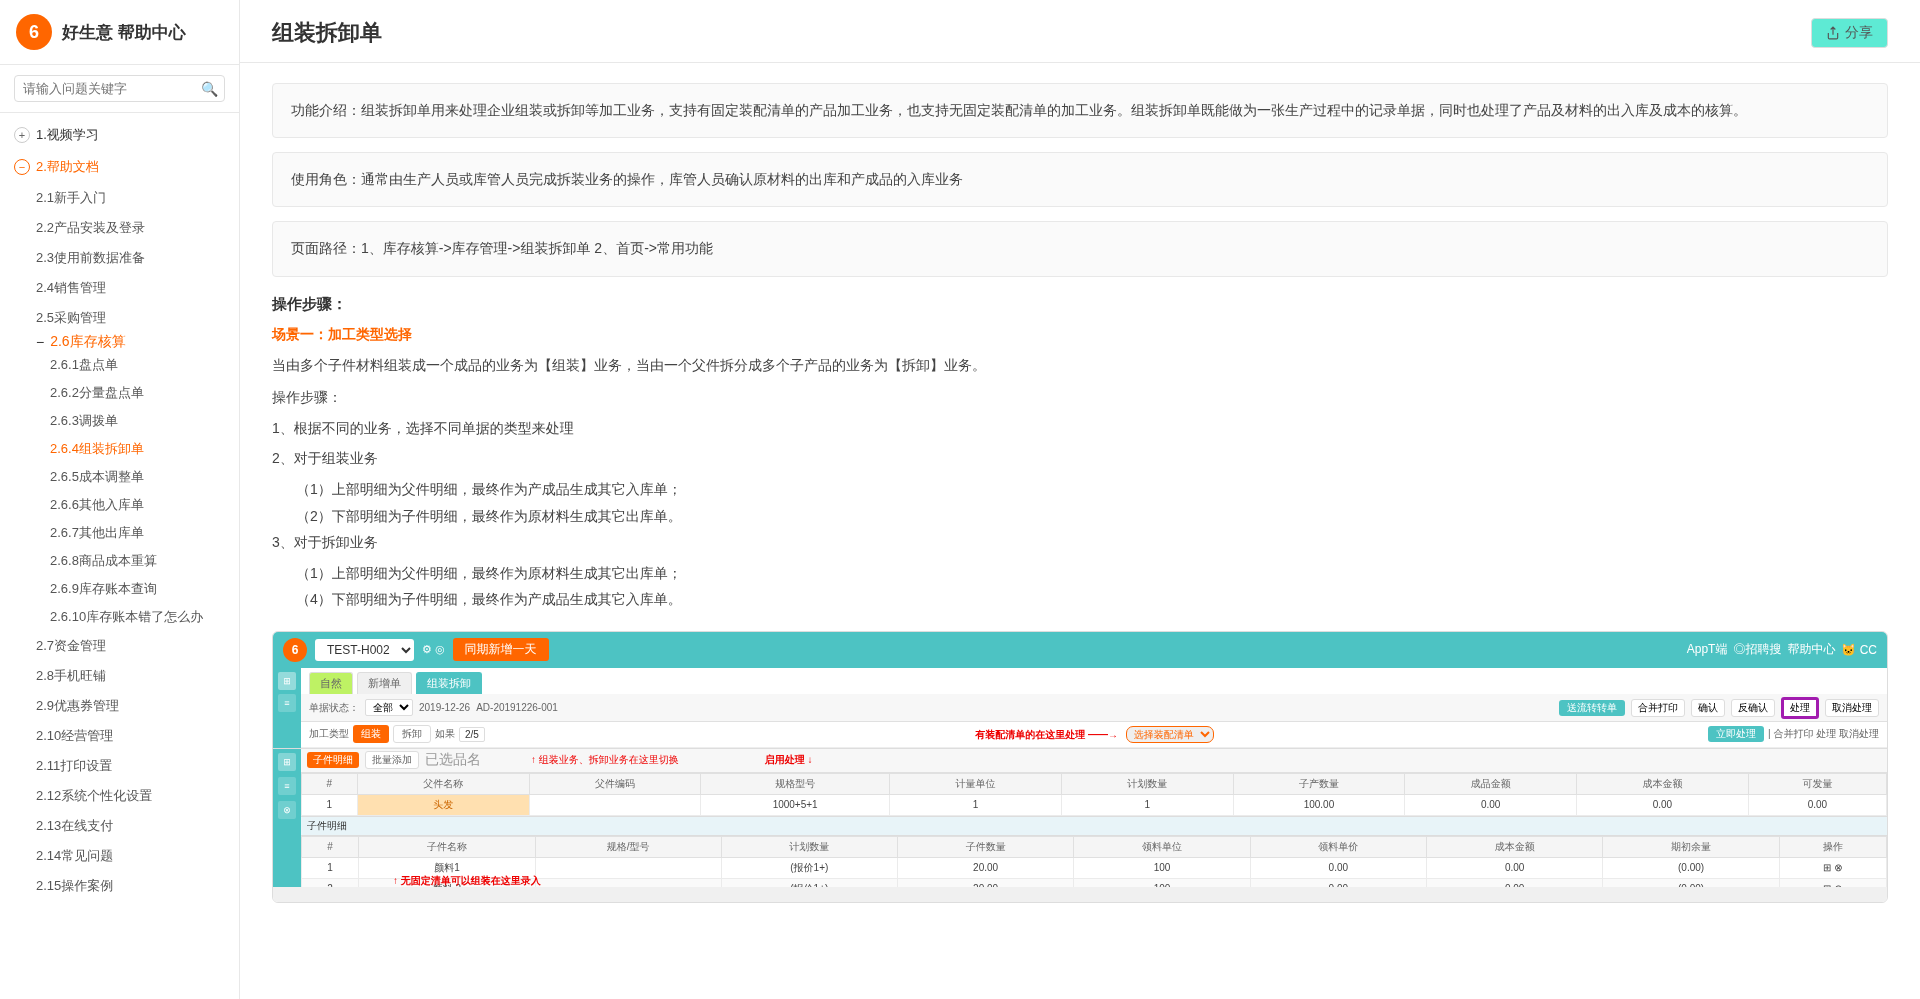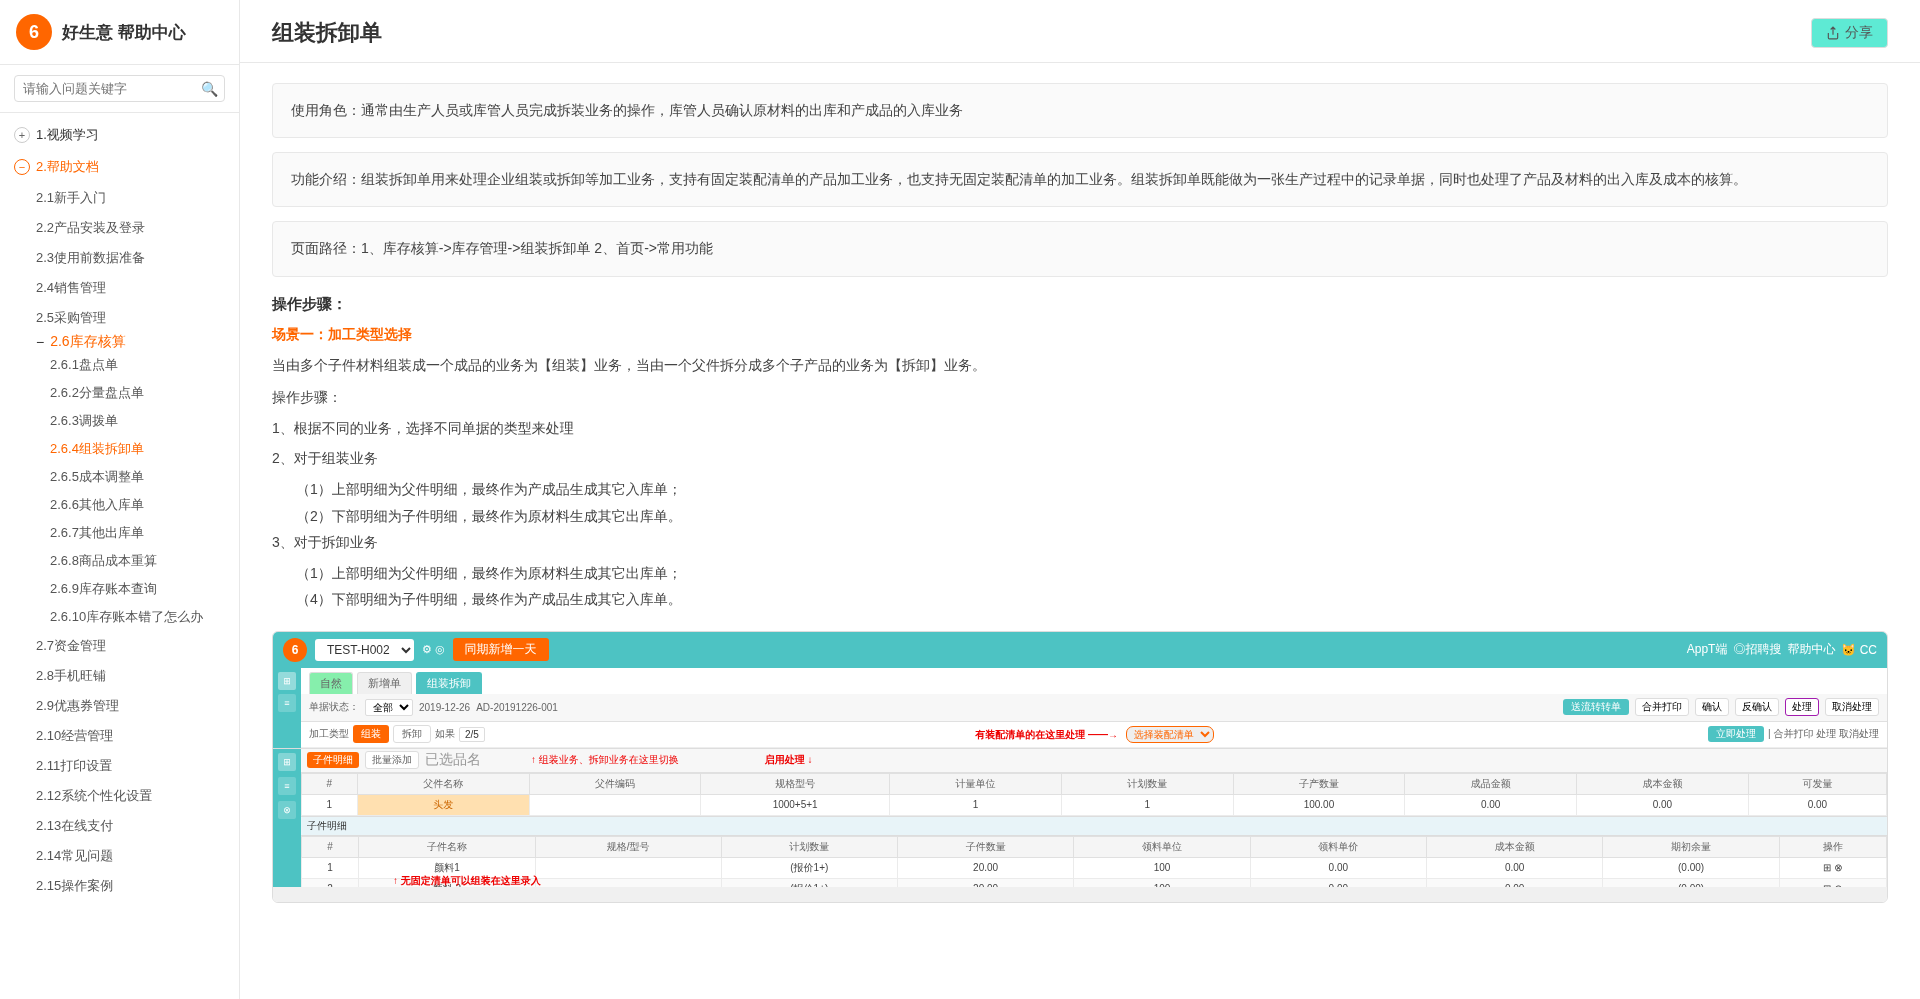--- a/index.html
+++ b/index.html
@@ -333,24 +333,24 @@
     <button id="share-btn">
       <svg width="14" height="14" viewBox="0 0 24 24" fill="none" stroke="currentColor" stroke-width="2">
           <path d="M4 12v8a2 2 0 002 2h12a2 2 0 002-2v-8M16 6l-4-4-4 4M12 2v13"></path>
         </svg>
       <span>分享</span>
     </button>
   </div>
   <div id="content-area">
 
     <div class="info-block">
-      <span>使用角色：通常由生产人员或库管人员完成拆装业务的操作，库管人员确认原材料的出库和产成品的入库业务</span>
+      <span>功能介绍：组装拆卸单用来处理企业组装或拆卸等加工业务，支持有固定装配清单的产品加工业务，也支持无固定装配清单的加工业务。组装拆卸单既能做为一张生产过程中的记录单据，同时也处理了产品及材料的出入库及成本的核算。</span>
     </div>
     <div class="info-block">
-      <span>功能介绍：组装拆卸单用来处理企业组装或拆卸等加工业务，支持有固定装配清单的产品加工业务，也支持无固定装配清单的加工业务。组装拆卸单既能做为一张生产过程中的记录单据，同时也处理了产品及材料的出入库及成本的核算。</span>
+      <span>使用角色：通常由生产人员或库管人员完成拆装业务的操作，库管人员确认原材料的出库和产成品的入库业务</span>
     </div>
     <div class="info-block">
       <span>页面路径：1、库存核算-&gt;库存管理-&gt;组装拆卸单 2、首页-&gt;常用功能</span>
     </div>
 
     <div class="section-title">操作步骤：</div>
     <div class="sub-section-title">场景一：加工类型选择</div>
     <div class="text-block">当由多个子件材料组装成一个成品的业务为【组装】业务，当由一个父件拆分成多个子产品的业务为【拆卸】业务。</div>
     <div class="step-item">操作步骤：</div>
     <div class="step-item">1、根据不同的业务，选择不同单据的类型来处理</div>
@@ -380,38 +380,38 @@
           </div>
         </div>
 
         <div style="display:flex;background:#fff;border-bottom:1px solid #ddd;">
           <div style="background:#4dc3c3;width:28px;display:flex;flex-direction:column;align-items:center;padding:4px 0;gap:4px;">
             <div style="width:18px;height:18px;background:rgba(255,255,255,0.4);border-radius:2px;display:flex;align-items:center;justify-content:center;color:#fff;font-size:9px;">⊞</div>
             <div style="width:18px;height:18px;background:rgba(255,255,255,0.2);border-radius:2px;display:flex;align-items:center;justify-content:center;color:#fff;font-size:9px;">≡</div>
           </div>
           <div style="flex:1;">
             <div style="display:flex;padding:4px 8px 0;gap:4px;align-items:flex-end;">
-              <div style="background:#86efac;border:1px solid #ddd;border-bottom:none;padding:3px 10px;font-size:11px;color:#666;border-radius:3px 3px 0 0;">自然</div>
+              <div style="background:#bef264;border:1px solid #ddd;border-bottom:none;padding:3px 10px;font-size:11px;color:#666;border-radius:3px 3px 0 0;">自然</div>
               <div style="background:#f0f0f0;border:1px solid #ddd;border-bottom:none;padding:3px 10px;font-size:11px;color:#666;border-radius:3px 3px 0 0;">新增单</div>
               <div style="background:#4dc3c3;border:1px solid #4dc3c3;border-bottom:none;padding:3px 10px;font-size:11px;color:#fff;border-radius:3px 3px 0 0;">组装拆卸</div>
             </div>
 
             <div style="background:#f7f7f7;border-bottom:1px solid #e0e0e0;display:flex;align-items:center;padding:3px 8px;gap:6px;flex-wrap:wrap;height:28px;">
               <span style="font-size:10px;color:#666;">单据状态：</span>
               <select style="font-size:10px;border:1px solid #ddd;background:#fff;padding:1px 3px;border-radius:2px;">
                 <option>全部</option>
               </select>
               <span style="font-size:10px;color:#666;">2019-12-26</span>
               <span style="font-size:10px;color:#666;">AD-20191226-001</span>
               <div style="flex:1;"></div>
               <button style="background:#4dc3c3;color:#fff;border:none;border-radius:3px;padding:1px 8px;font-size:10px;cursor:pointer;">送流转转单</button>
               <button style="background:#fff;border:1px solid #ddd;border-radius:3px;padding:1px 6px;font-size:10px;cursor:pointer;">合并打印</button>
               <button style="background:#fff;border:1px solid #ddd;border-radius:3px;padding:1px 6px;font-size:10px;cursor:pointer;">确认</button>
               <button style="background:#fff;border:1px solid #ddd;border-radius:3px;padding:1px 6px;font-size:10px;cursor:pointer;">反确认</button>
-              <button style="background:#fff;border:1px solid #a21caf;border-radius:3px;padding:1px 6px;font-size:10px;cursor:pointer;">处理</button>
+              <button style="background:#fff;border:3px solid #a21caf;border-radius:3px;padding:1px 6px;font-size:10px;cursor:pointer;">处理</button>
               <button style="background:#fff;border:1px solid #ddd;border-radius:3px;padding:1px 6px;font-size:10px;cursor:pointer;">取消处理</button>
             </div>
 
             <div style="background:#fff;display:flex;align-items:center;padding:3px 8px;gap:4px;border-bottom:1px solid #eee;height:26px;position:relative;">
               <span style="font-size:10px;color:#666;">加工类型</span>
               <div style="display:flex;gap:4px;">
                 <button style="background:#f60;color:#fff;border:none;border-radius:3px;padding:1px 8px;font-size:10px;cursor:pointer;">组装</button>
                 <button style="background:#fff;border:1px solid #ddd;border-radius:3px;padding:1px 8px;font-size:10px;cursor:pointer;color:#666;">拆卸</button>
               </div>
               <span style="font-size:10px;color:#666;">如果</span>

